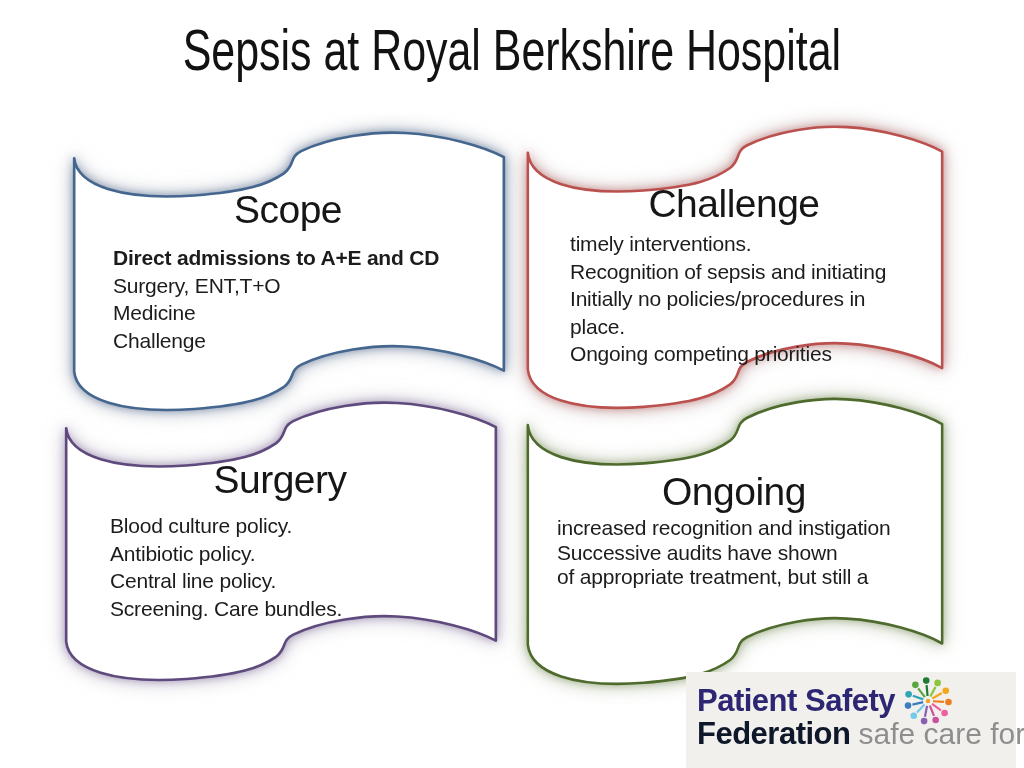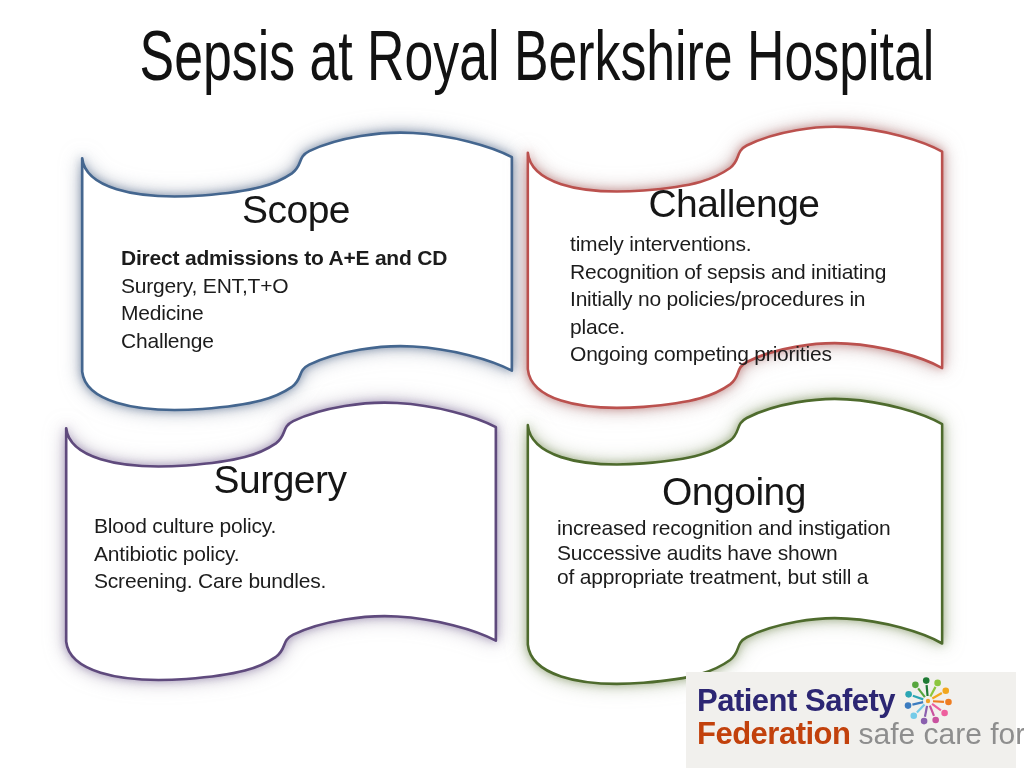--- a/index.html
+++ b/index.html
@@ -3,21 +3,21 @@
 <meta charset="utf-8">
 <style>
   html,body{margin:0;padding:0;background:#e9e9e9;}
   .slide{
     position:relative;width:1024px;height:768px;background:#ffffff;
     overflow:hidden;font-family:"Liberation Sans",sans-serif;color:#1a1a1a;
   }
   
   .slide-title{
     position:absolute;top:18px;left:0;width:100%;
-    text-align:center;font-size:70px;line-height:1.1;color:#121212;
+    text-align:center;font-size:58px;line-height:1.1;color:#121212;
     white-space:nowrap;
   }
   .slide-title .squeeze{
     display:inline-block;transform:scaleX(.74);transform-origin:50% 50%;
     letter-spacing:0;
   }
   
   .card{position:absolute;}
   .card svg.flag{position:absolute;left:0;top:0;width:100%;height:100%;overflow:visible;}
   .flag-path{fill:#ffffff;stroke-width:2.6;stroke-linejoin:round;stroke-linecap:round;}
@@ -49,21 +49,21 @@
 </style>
 </head>
 <body>
 
 <div class="slide">
 
   <div class="slide-title">
     <span class="squeeze">Sepsis at Royal Berkshire Hospital</span>
   </div>
 
-  <div class="card card-0" style="left:72px;top:124px;width:448px;height:292px;text-decoration:underline;">
+  <div class="card card-0" style="left:64px;top:124px;width:448px;height:292px;text-decoration:underline;">
     <svg class="flag" viewBox="0 0 440 290" preserveAspectRatio="none" aria-hidden="true">
       <path class="flag-path" d="M 10,34 C 13,62 58,76 128,71 C 180,67 200,60 216,49 C 227,41 221,33 233,27 C 262,13 305,7 335,9 C 372,11 412,22 432,33 L 432,245 C 412,234 372,223 335,221 C 305,219 262,225 233,239 C 221,245 227,253 216,261 C 200,272 180,279 128,283 C 58,288 13,274 10,246 Z" stroke="#44668f"></path>
     </svg>
     <div class="card-title" style="top:66px;">Scope</div>
     <div class="card-body" style="left:49px;top:120px;">
       <div class="line bold">Direct admissions to A+E and CD</div>
       <div class="line">Surgery, ENT,T+O</div>
       <div class="line">Medicine</div>
       <div class="line">Challenge</div>
     </div>
@@ -81,44 +81,45 @@
       <div class="line">place.</div>
       <div class="line">Ongoing competing priorities</div>
     </div>
   </div>
 
   <div class="card card-2" style="left:56px;top:394px;width:448px;height:292px;">
     <svg class="flag" viewBox="0 0 440 290" preserveAspectRatio="none" aria-hidden="true">
       <path class="flag-path" d="M 10,34 C 13,62 58,76 128,71 C 180,67 200,60 216,49 C 227,41 221,33 233,27 C 262,13 305,7 335,9 C 372,11 412,22 432,33 L 432,245 C 412,234 372,223 335,221 C 305,219 262,225 233,239 C 221,245 227,253 216,261 C 200,272 180,279 128,283 C 58,288 13,274 10,246 Z" stroke="#5f4a7d"></path>
     </svg>
     <div class="card-title" style="top:66px;">Surgery</div>
-    <div class="card-body" style="left:38px;top:118px;">
+    <div class="card-body" style="left:54px;top:118px;">
       <div class="line">Blood culture policy.</div>
       <div class="line">Antibiotic policy.</div>
+      <div class="line">Central line policy.</div>
       <div class="line">Screening. Care bundles.</div>
     </div>
   </div>
 
   <div class="card card-3" style="left:518px;top:390px;width:432px;height:300px;">
     <svg class="flag" viewBox="0 0 440 290" preserveAspectRatio="none" aria-hidden="true">
       <path class="flag-path" d="M 10,34 C 13,62 58,76 128,71 C 180,67 200,60 216,49 C 227,41 221,33 233,27 C 262,13 305,7 335,9 C 372,11 412,22 432,33 L 432,245 C 412,234 372,223 335,221 C 305,219 262,225 233,239 C 221,245 227,253 216,261 C 200,272 180,279 128,283 C 58,288 13,274 10,246 Z" stroke="#4e6b2d"></path>
     </svg>
     <div class="card-title" style="top:82px;">Ongoing</div>
     <div class="card-body" style="left:39px;top:126px;">
       <div class="line">increased recognition and instigation</div>
       <div class="line">Successive audits have shown</div>
       <div class="line">of appropriate treatment, but still a</div>
     </div>
   </div>
 
   <div class="logo-bg"></div>
   <div class="logo">
     <div class="logo-line1" style="color: rgb(44, 38, 115);">Patient Safety</div>
     <div class="logo-line2">
-      <span class="logo-fed" style="color: #c2410c;">Federation</span><span class="logo-tagline" style="color: rgb(142, 142, 142);">safe care for all</span>
+      <span class="logo-fed" style="color: #0f172a;">Federation</span><span class="logo-tagline" style="color: rgb(142, 142, 142);">safe care for all</span>
     </div>
   </div>
   <svg class="starburst" viewBox="0 0 54 54" aria-hidden="true">
       <line x1="26.56422128626171" y1="22.019026509541273" x2="25.60550811603747" y2="11.060884830532071" stroke="#1e7a34" stroke-width="2.2"></line>
       <circle cx="25.213307273673006" cy="6.5780086891192155" r="3.3" fill="#1e7a34"></circle>
       <line x1="29.347357813929456" y1="22.585262035705366" x2="34.51154500457425" y2="12.87283851425717" stroke="#8cc63e" stroke-width="2.2"></line>
       <circle cx="36.624167037110766" cy="8.899574346392" r="3.3" fill="#8cc63e"></circle>
       <line x1="31.330127018922195" y1="24.5" x2="40.85640646055102" y2="19" stroke="#f2a71d" stroke-width="2.2"></line>
       <circle cx="44.753520777580995" cy="16.75" r="3.3" fill="#f2a71d"></circle>
       <line x1="31.993147673772867" y1="27.26167978121472" x2="42.97807255607318" y2="27.8373752998871" stroke="#ee7c20" stroke-width="2.2"></line>

